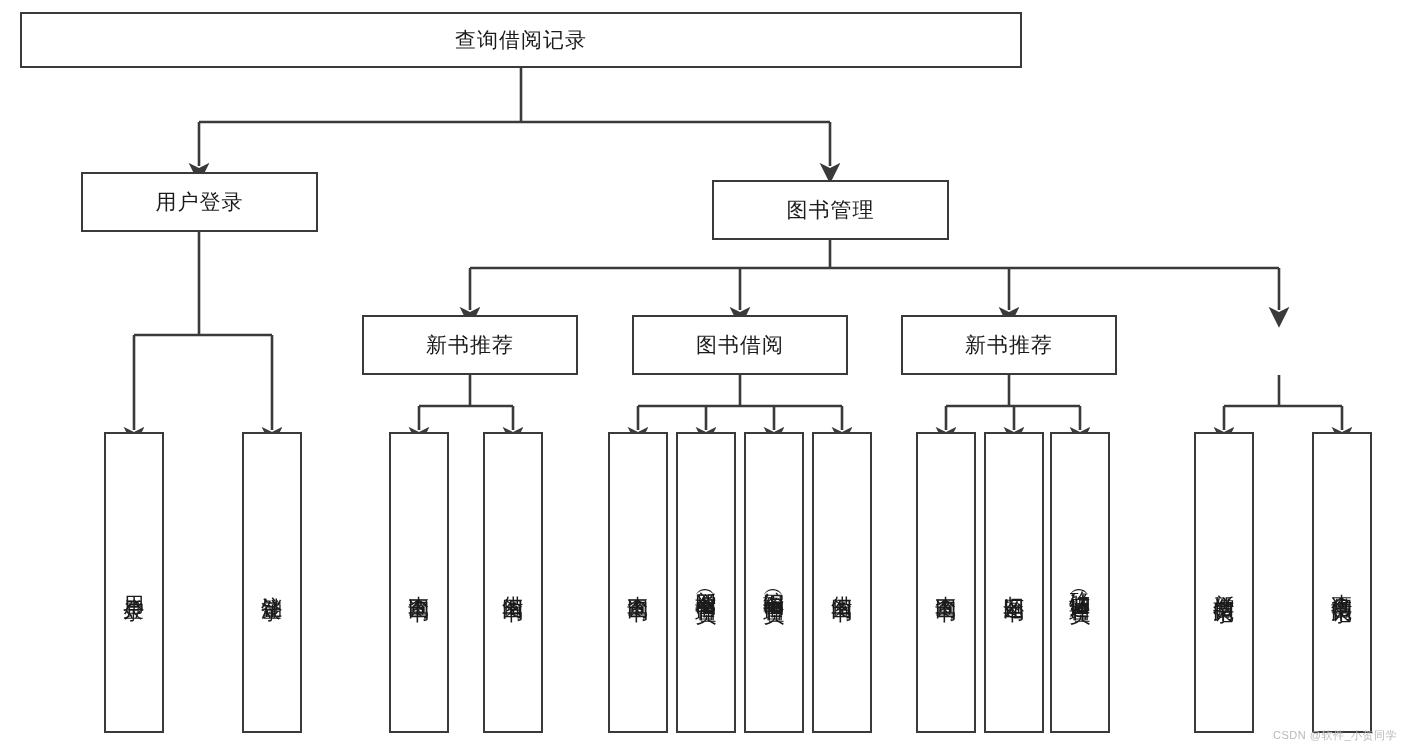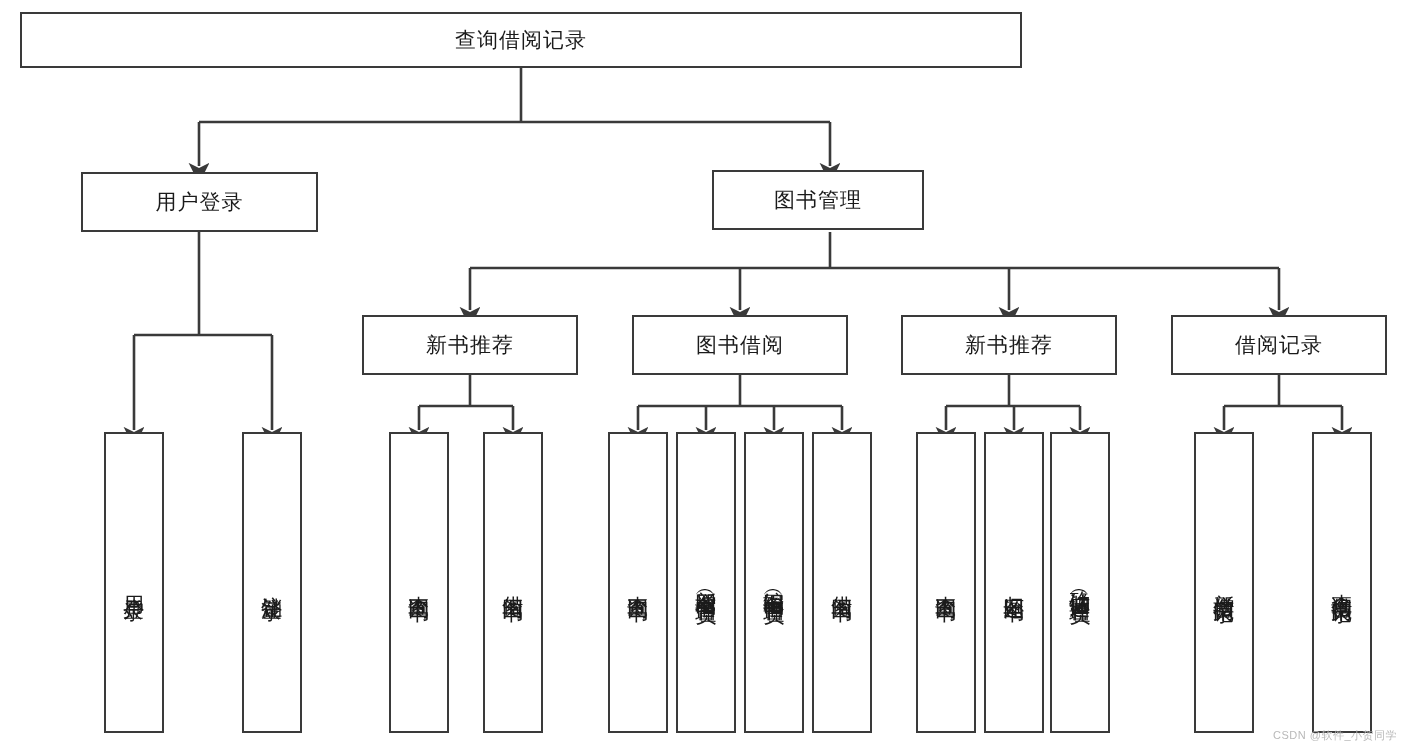--- a/index.html
+++ b/index.html
@@ -68,26 +68,25 @@
       <path d="M1279,375 L1279,406"></path>
       <path d="M1224,406 L1342,406"></path>
       <path d="M1224,406 L1224,430" marker-end="url(#ah)"></path>
       <path d="M1342,406 L1342,430" marker-end="url(#ah)"></path>
     </g>
   </svg>
 
   <div class="node h" style="left:20px;top:12px;width:1002px;height:56px;">查询借阅记录</div>
 
   <div class="node h" style="left:81px;top:172px;width:237px;height:60px;">用户登录</div>
-  <div class="node h" style="left:712px;top:170px;width:212px;height:60px;">图书管理</div>
+  <div class="node h" style="left:712px;top:180px;width:237px;height:60px;">图书管理</div>
 
   <div class="node h" style="left:362px;top:315px;width:216px;height:60px;">新书推荐</div>
   <div class="node h" style="left:632px;top:315px;width:216px;height:60px;">图书借阅</div>
   <div class="node h" style="left:901px;top:315px;width:216px;height:60px;">新书推荐</div>
-  <div class="node h" style="left:1171px;top:315px;width:216px;height:60px;">借阅记录</div>
 
   <div class="node v" style="left:104px;top:432px;width:60px;height:301px;">用户登录</div>
   <div class="node v" style="left:242px;top:432px;width:60px;height:301px;">注销登录</div>
 
   <div class="node v" style="left:389px;top:432px;width:60px;height:301px;">查询图书</div>
   <div class="node v" style="left:483px;top:432px;width:60px;height:301px;">借阅图书</div>
 
   <div class="node v" style="left:608px;top:432px;width:60px;height:301px;">查询图书</div>
   <div class="node v" style="left:676px;top:432px;width:60px;height:301px;">新增图书（管理员）</div>
   <div class="node v" style="left:744px;top:432px;width:60px;height:301px;">编辑图书（管理员）</div>

